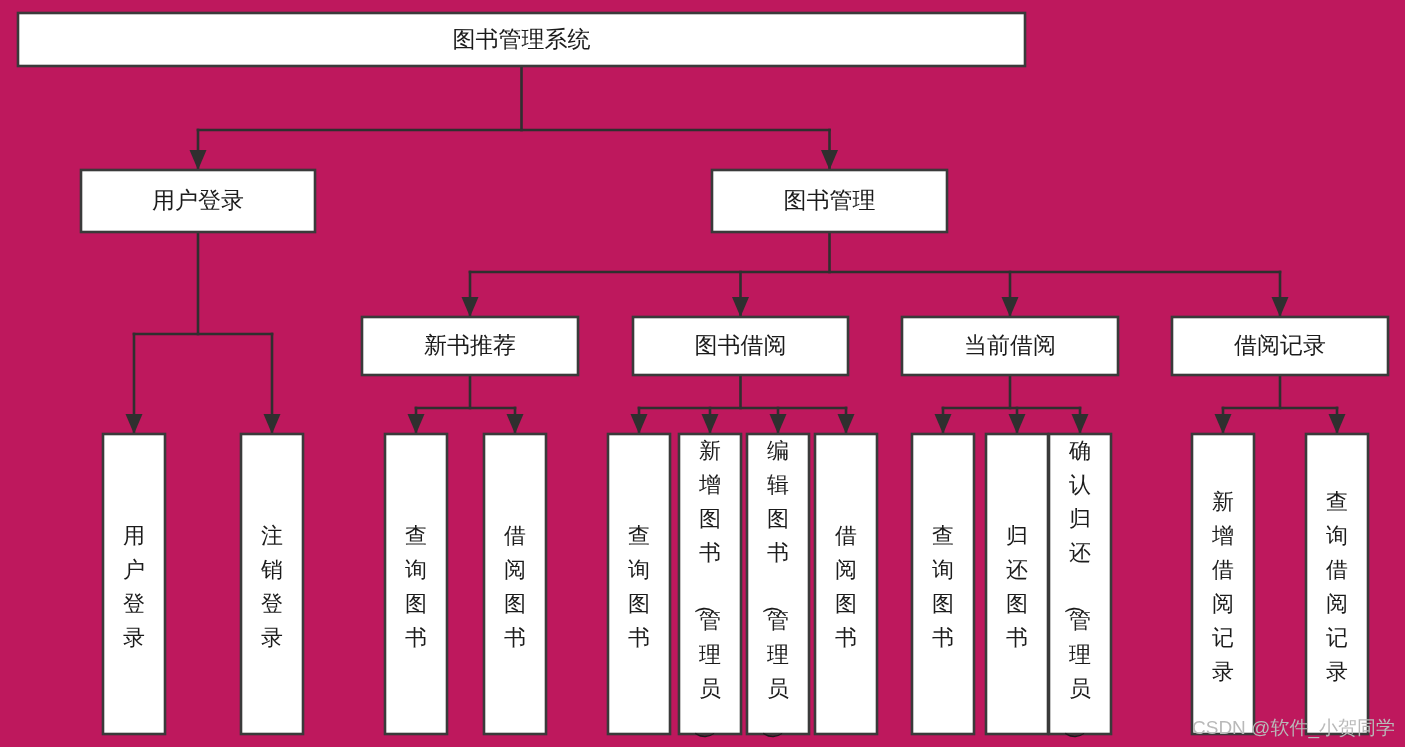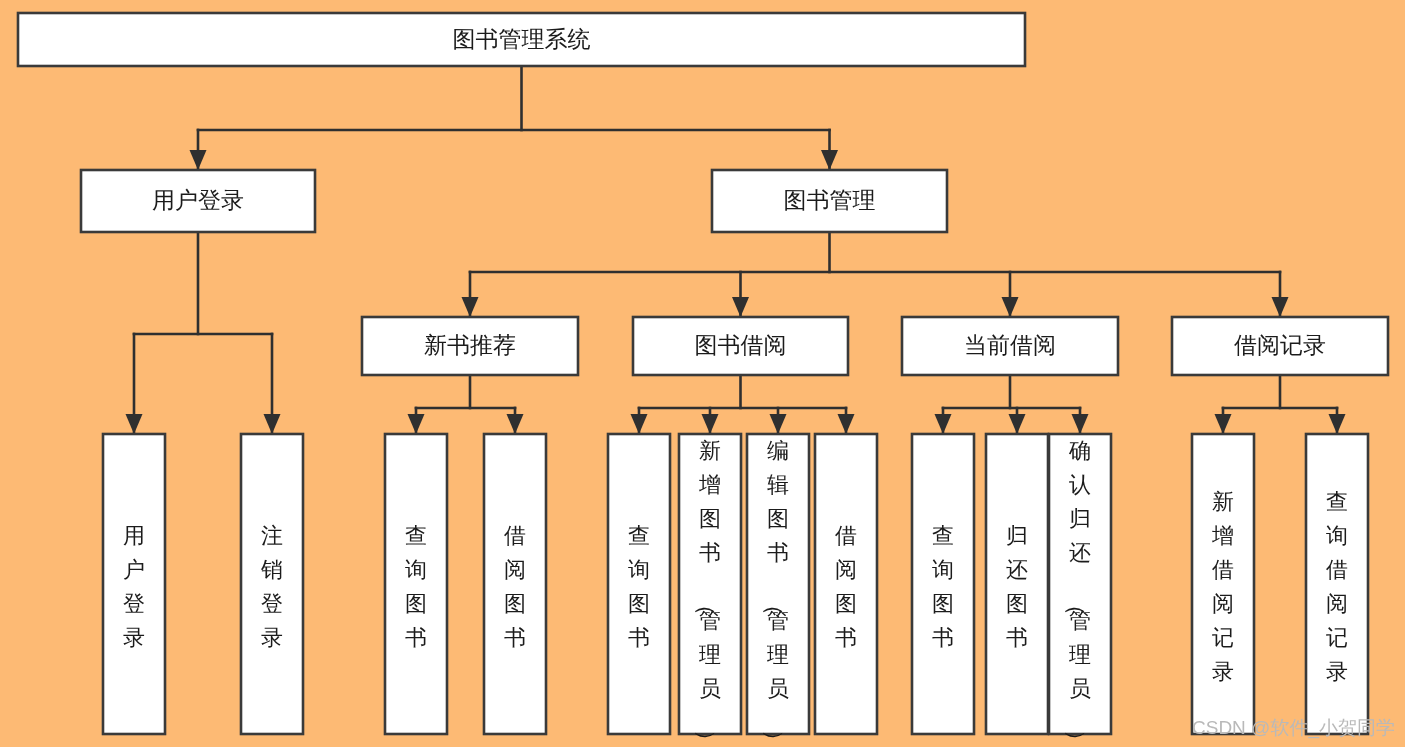--- a/index.html
+++ b/index.html
@@ -8,21 +8,21 @@
     padding: 0;
     background: #ffffff;
   }
   body {
     font-family: "Liberation Sans", "DejaVu Sans", sans-serif;
   }
   #diagram-root {
     position: relative;
     width: 1405px;
     height: 747px;
-    background: #fdba74;
+    background: #be185d;
     overflow: hidden;
     text-decoration: underline;
   }
   svg#flow-svg {
     position: absolute;
     left: 0;
     top: 0;
     width: 1405px;
     height: 747px;
     display: block;

